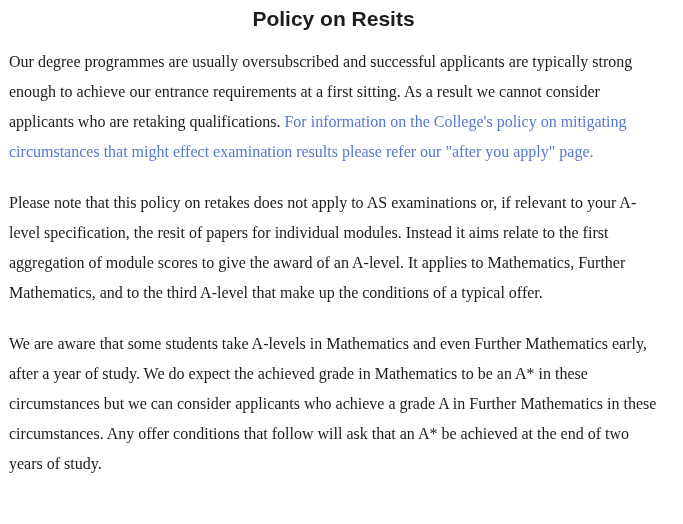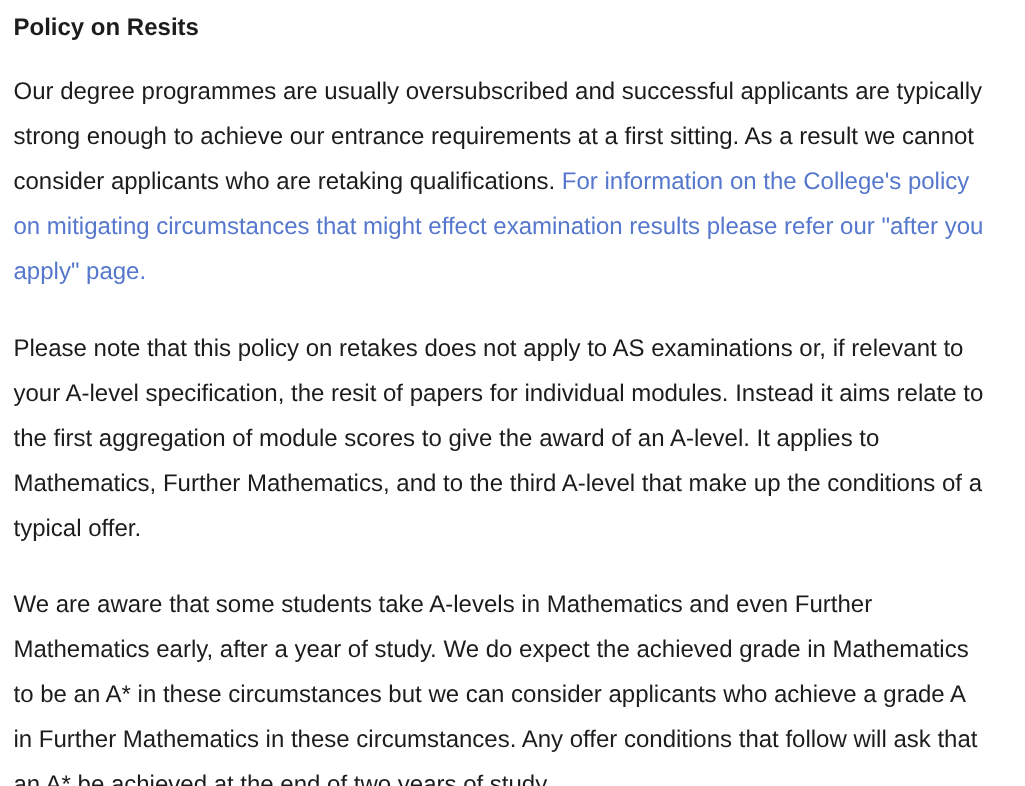--- a/index.html
+++ b/index.html
@@ -18,31 +18,33 @@
     height: 524px;
     overflow: hidden;
     font-family: "Liberation Sans", sans-serif;
     color: var(--text);
   }
   .doc {
     padding: 8px 14px 0 9px;
     width: 672px;
   }
   .doc h1 {
-    font-size: 16px;
+    font-size: 21px;
     font-weight: bold;
     margin: 0 0 17px 0;
     line-height: 22px;
     color: var(--text);
+    text-align: center;
   }
   .doc p {
     font-size: 16px;
     line-height: 30px;
     margin: 0 0 21px 0;
     color: var(--text);
+    font-family: Liberation Serif, serif;
   }
   .doc a.link {
     color: var(--link);
     text-decoration: none;
     cursor: pointer;
   }
 </style>
 </head>
 <body>
 

